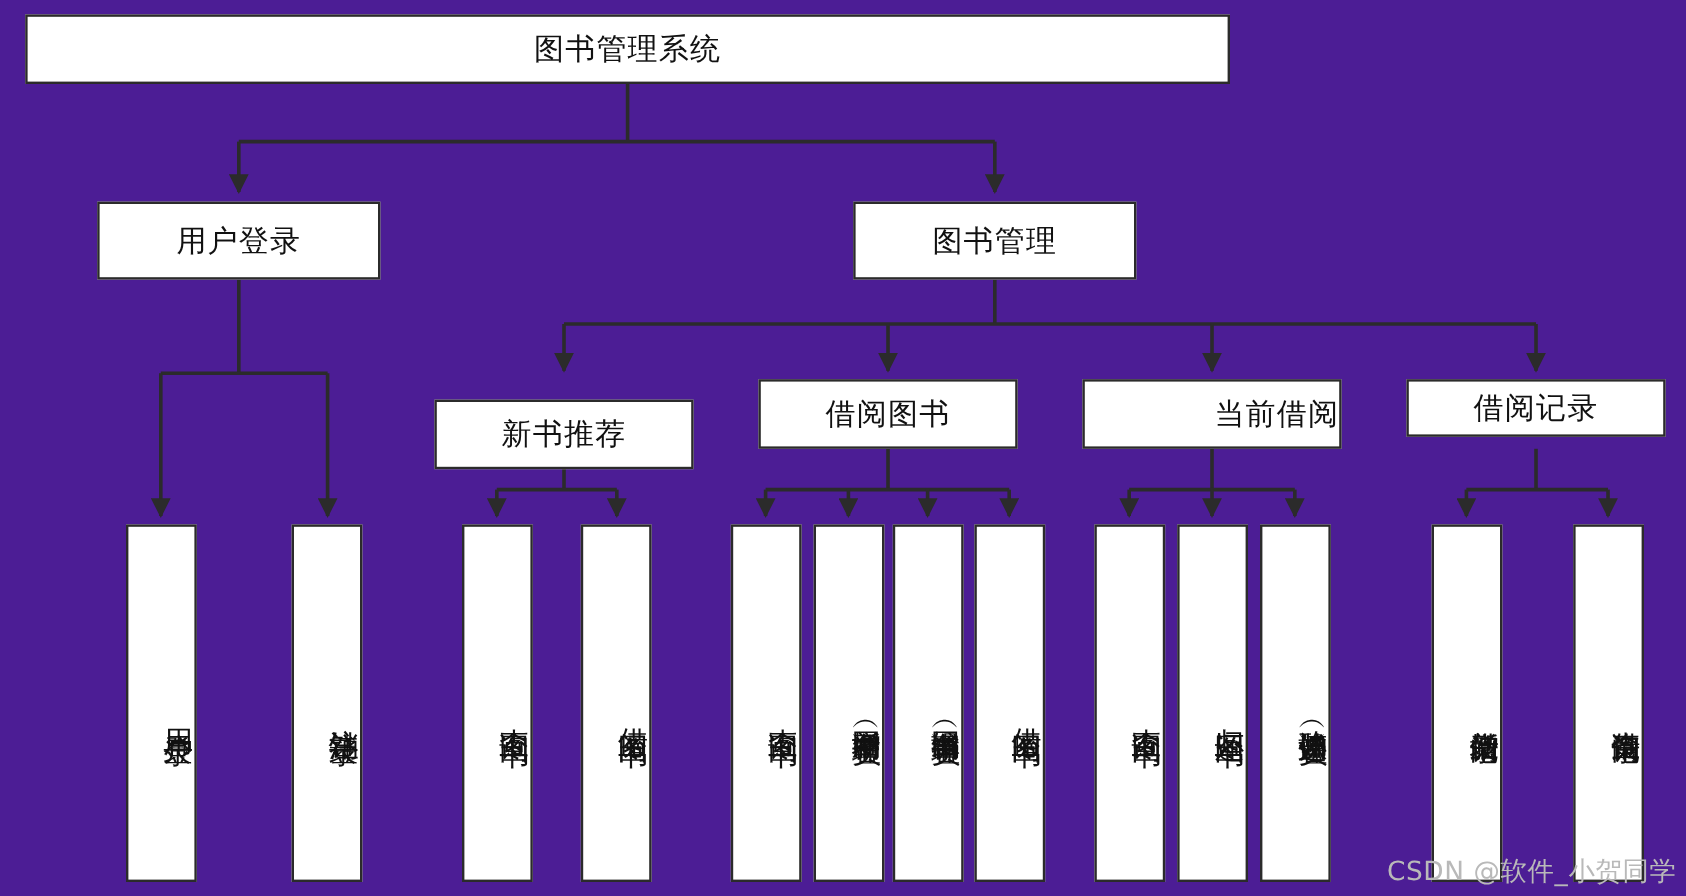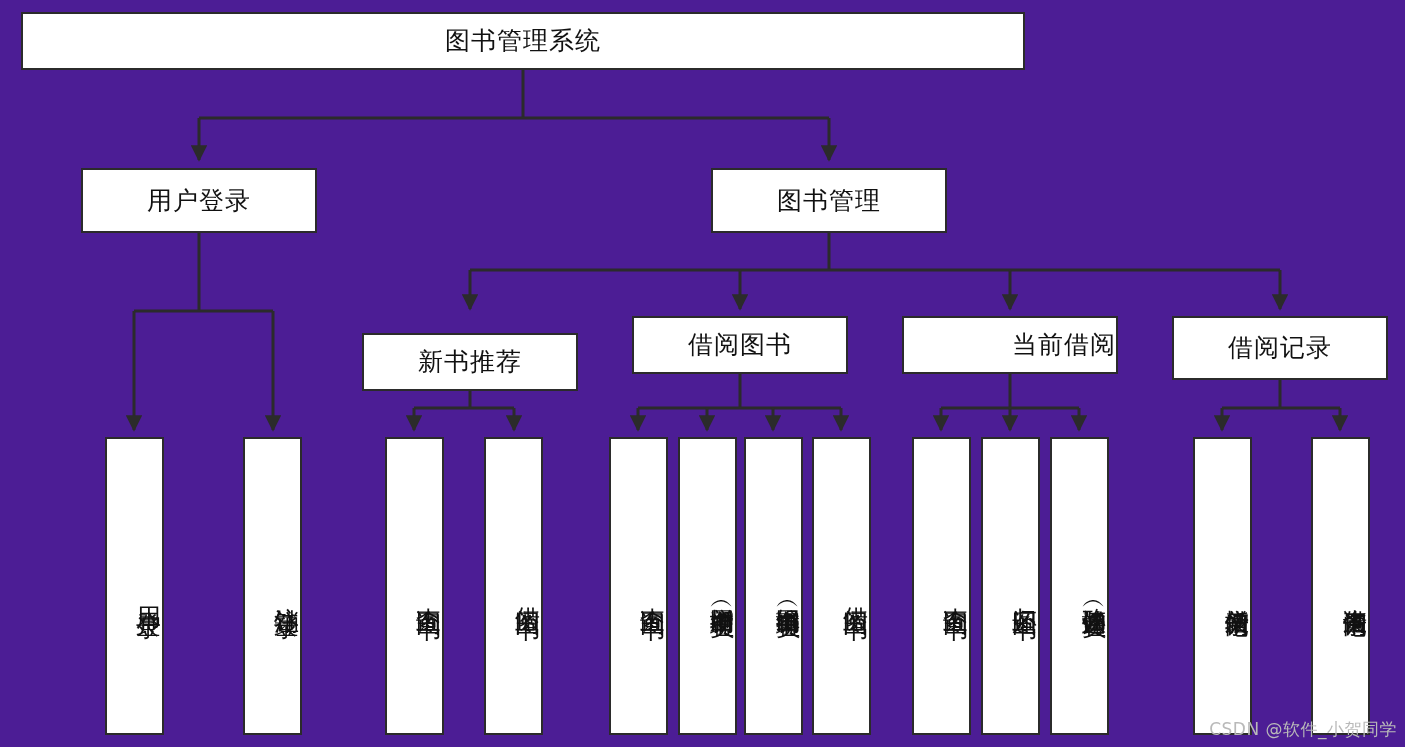--- a/index.html
+++ b/index.html
@@ -53,21 +53,21 @@
     overflow: hidden;
   }
   .node.vertical.tall-text {
     font-size: 24px;
     letter-spacing: 1px;
   }
   #watermark {
     position: absolute;
     right: 8px;
     bottom: 6px;
-    font-size: 17px;
+    font-size: 22px;
     color: #b9b9b9;
     letter-spacing: 0.5px;
     white-space: nowrap;
     pointer-events: none;
   }
 </style>
 </head>
 <body>
 
 <div id="canvas">
@@ -135,21 +135,21 @@
 
   <div class="node horizontal" style="left:362px; top:333px; width:216px; height:58px;">
     <span>新书推荐</span>
   </div>
   <div class="node horizontal" style="left:632px; top:316px; width:216px; height:58px;">
     <span>借阅图书</span>
   </div>
   <div class="node horizontal" style="left:902px; top:316px; width:216px; height:58px;justify-content:flex-end;">
     <span>当前借阅</span>
   </div>
-  <div class="node horizontal" style="left:1172px; top:316px; width:216px; height:64px;">
+  <div class="node horizontal" style="left:1172px; top:316px; width:216px; height:48px;">
     <span>借阅记录</span>
   </div>
 
   <div class="node vertical" style="left:105px; top:437px; width:59px; height:298px;">
     <span>用户登录</span>
   </div>
   <div class="node vertical" style="left:243px; top:437px; width:59px; height:298px;">
     <span>注销登录</span>
   </div>
 

